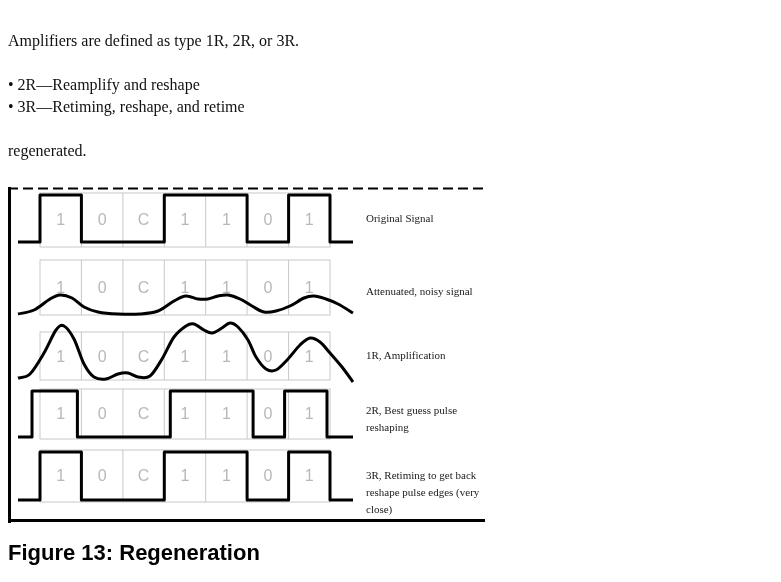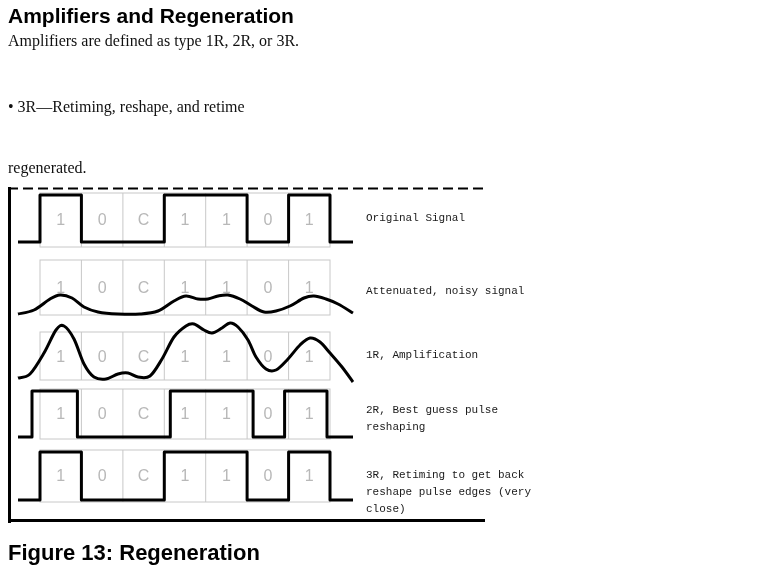--- a/index.html
+++ b/index.html
@@ -18,44 +18,44 @@
     white-space:nowrap;
   }
   .intro-line{top:32px;}
   .bullet-1{top:54px;}
   .bullet-2{top:76px;}
   .bullet-3{top:98px;}
   .fig-intro-1{
     top:120px;width:766px;white-space:normal;
     text-align:justify;text-align-last:justify;
   }
-  .fig-intro-2{top:142px;margin-top:17px;}
+  .fig-intro-2{top:142px;}
   .figure{
     position:absolute;left:8px;top:187px;width:479px;height:336px;background:#fff;
   }
   .figure svg{position:absolute;left:0;top:0;}
   .fig-label{
     position:absolute;left:358px;
-    font-family:Liberation Mono, monospace;font-size:11px;line-height:17px;
+    font-family:Liberation Serif, serif;font-size:11px;line-height:17px;
     color:#1a1a1a;white-space:nowrap;
   }
   .figure-caption{
     position:absolute;left:8px;top:540px;margin:0;
     font-size:22px;font-weight:bold;color:#000;
     font-family:"Liberation Sans",sans-serif;white-space:nowrap;
   }
 </style>
 </head>
 <body>
 
 <div class="page">
 
-  <h1 class="page-title">Amplifiers and Regeneration</h1>
 
   <div class="body-text intro-line">Amplifiers are defined as type 1R, 2R, or 3R.</div>
+  <div class="body-text bullet-2">• 2R—Reamplify and reshape</div>
   <div class="body-text bullet-3">• 3R—Retiming, reshape, and retime</div>
   <div class="body-text fig-intro-2">regenerated.</div>
 
   <div class="figure">
     <svg id="fig-svg" width="479" height="336" viewBox="0 0 479 336">
         <path d="M 0,1.5 H 477" stroke="#000" stroke-width="2" stroke-dasharray="10 5" fill="none"></path>
         <path d="M 1.5,0 V 336" stroke="#000" stroke-width="3" fill="none"></path>
         <path d="M 0,333.5 H 477" stroke="#000" stroke-width="3" fill="none"></path>
         <g stroke="#c8c8c8" stroke-width="1" fill="none">
           <rect x="32" y="6" width="290" height="54"></rect>

